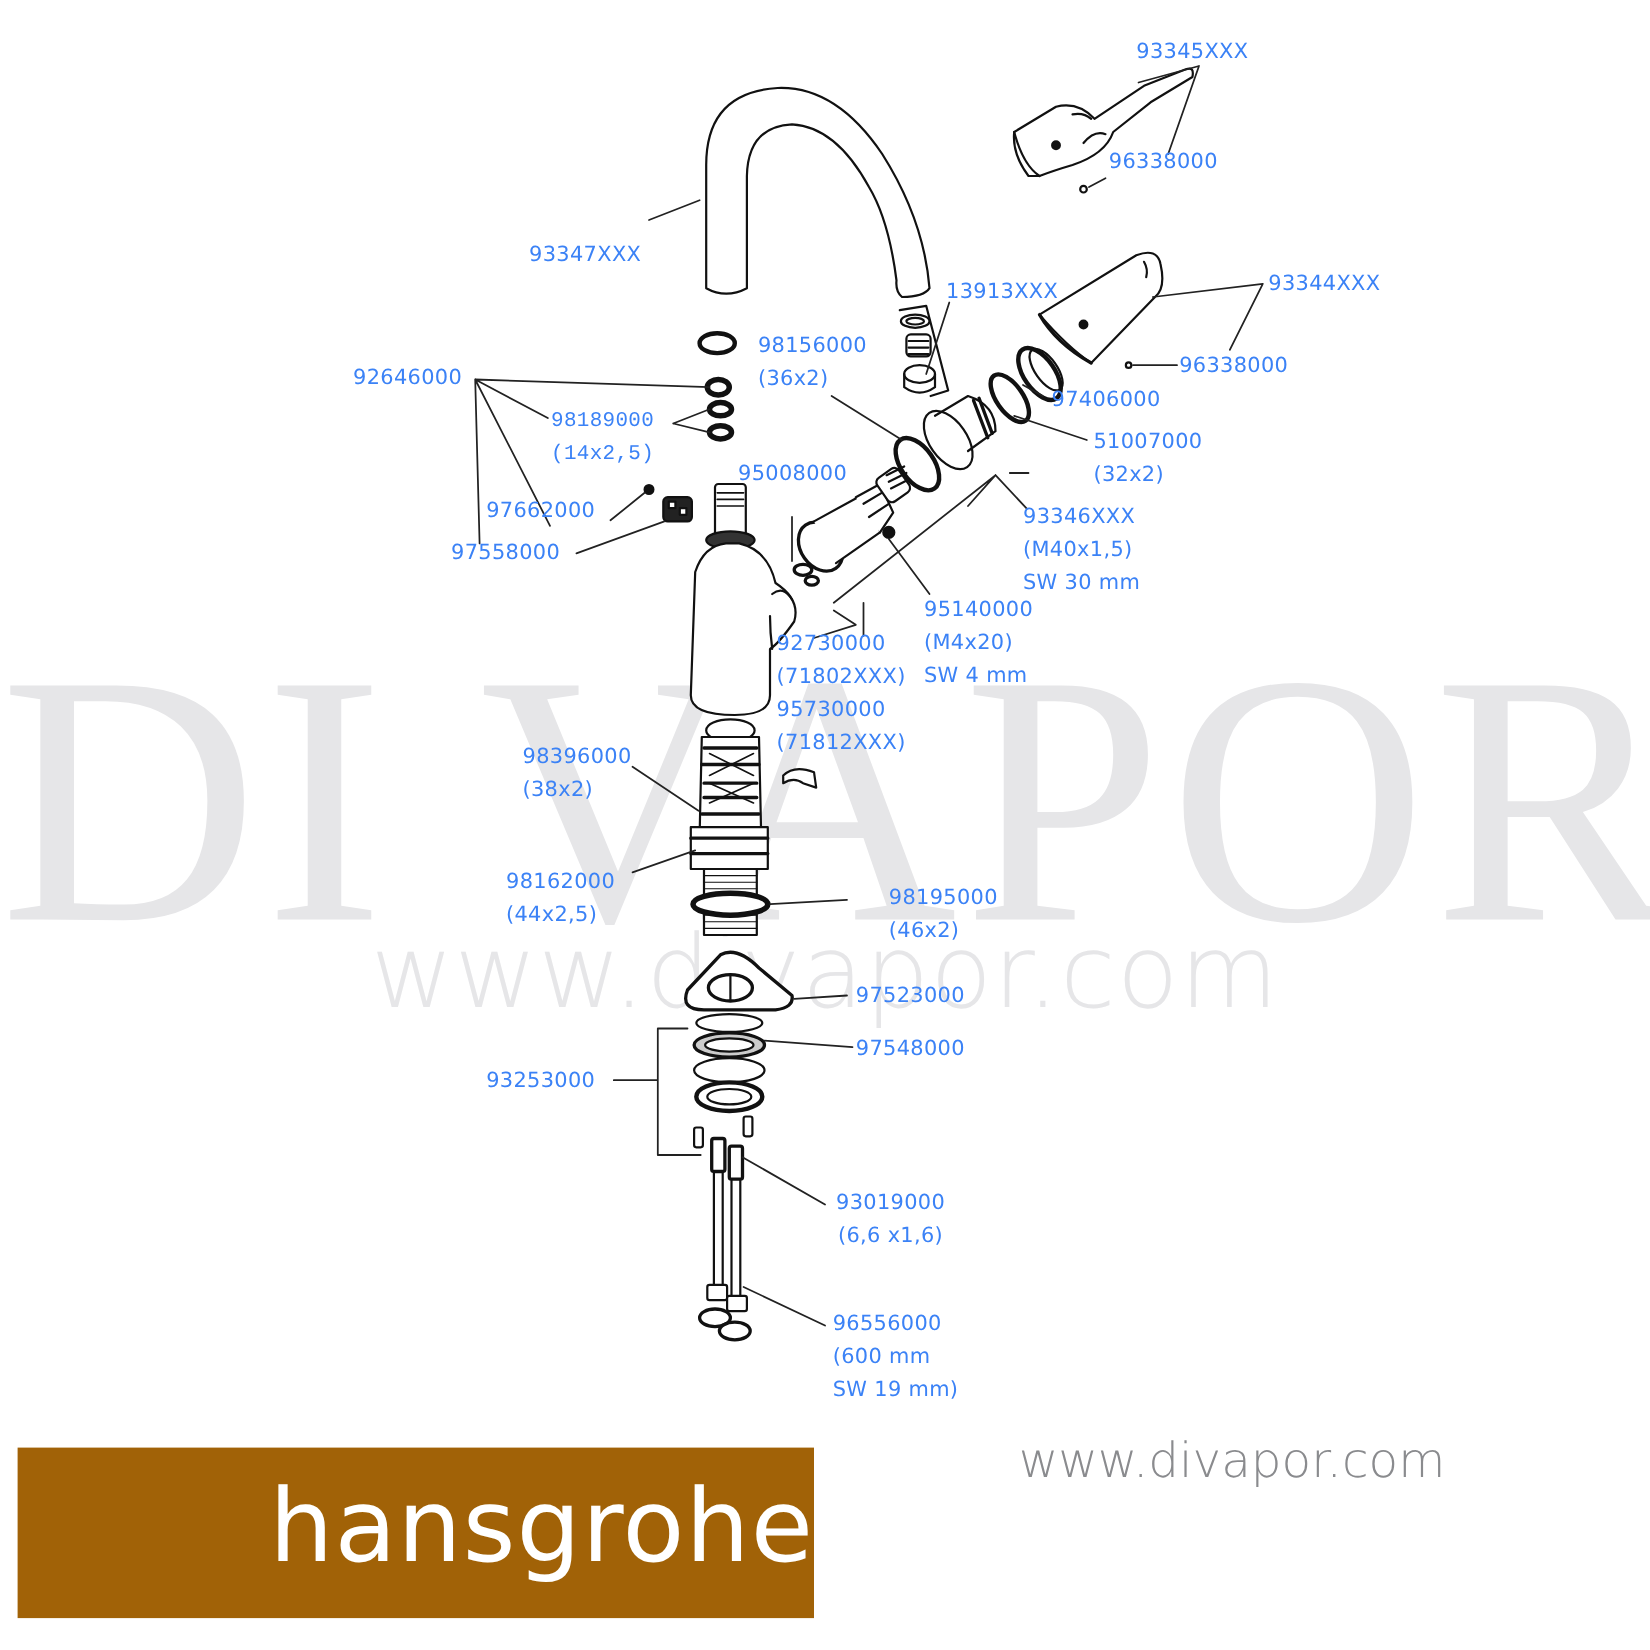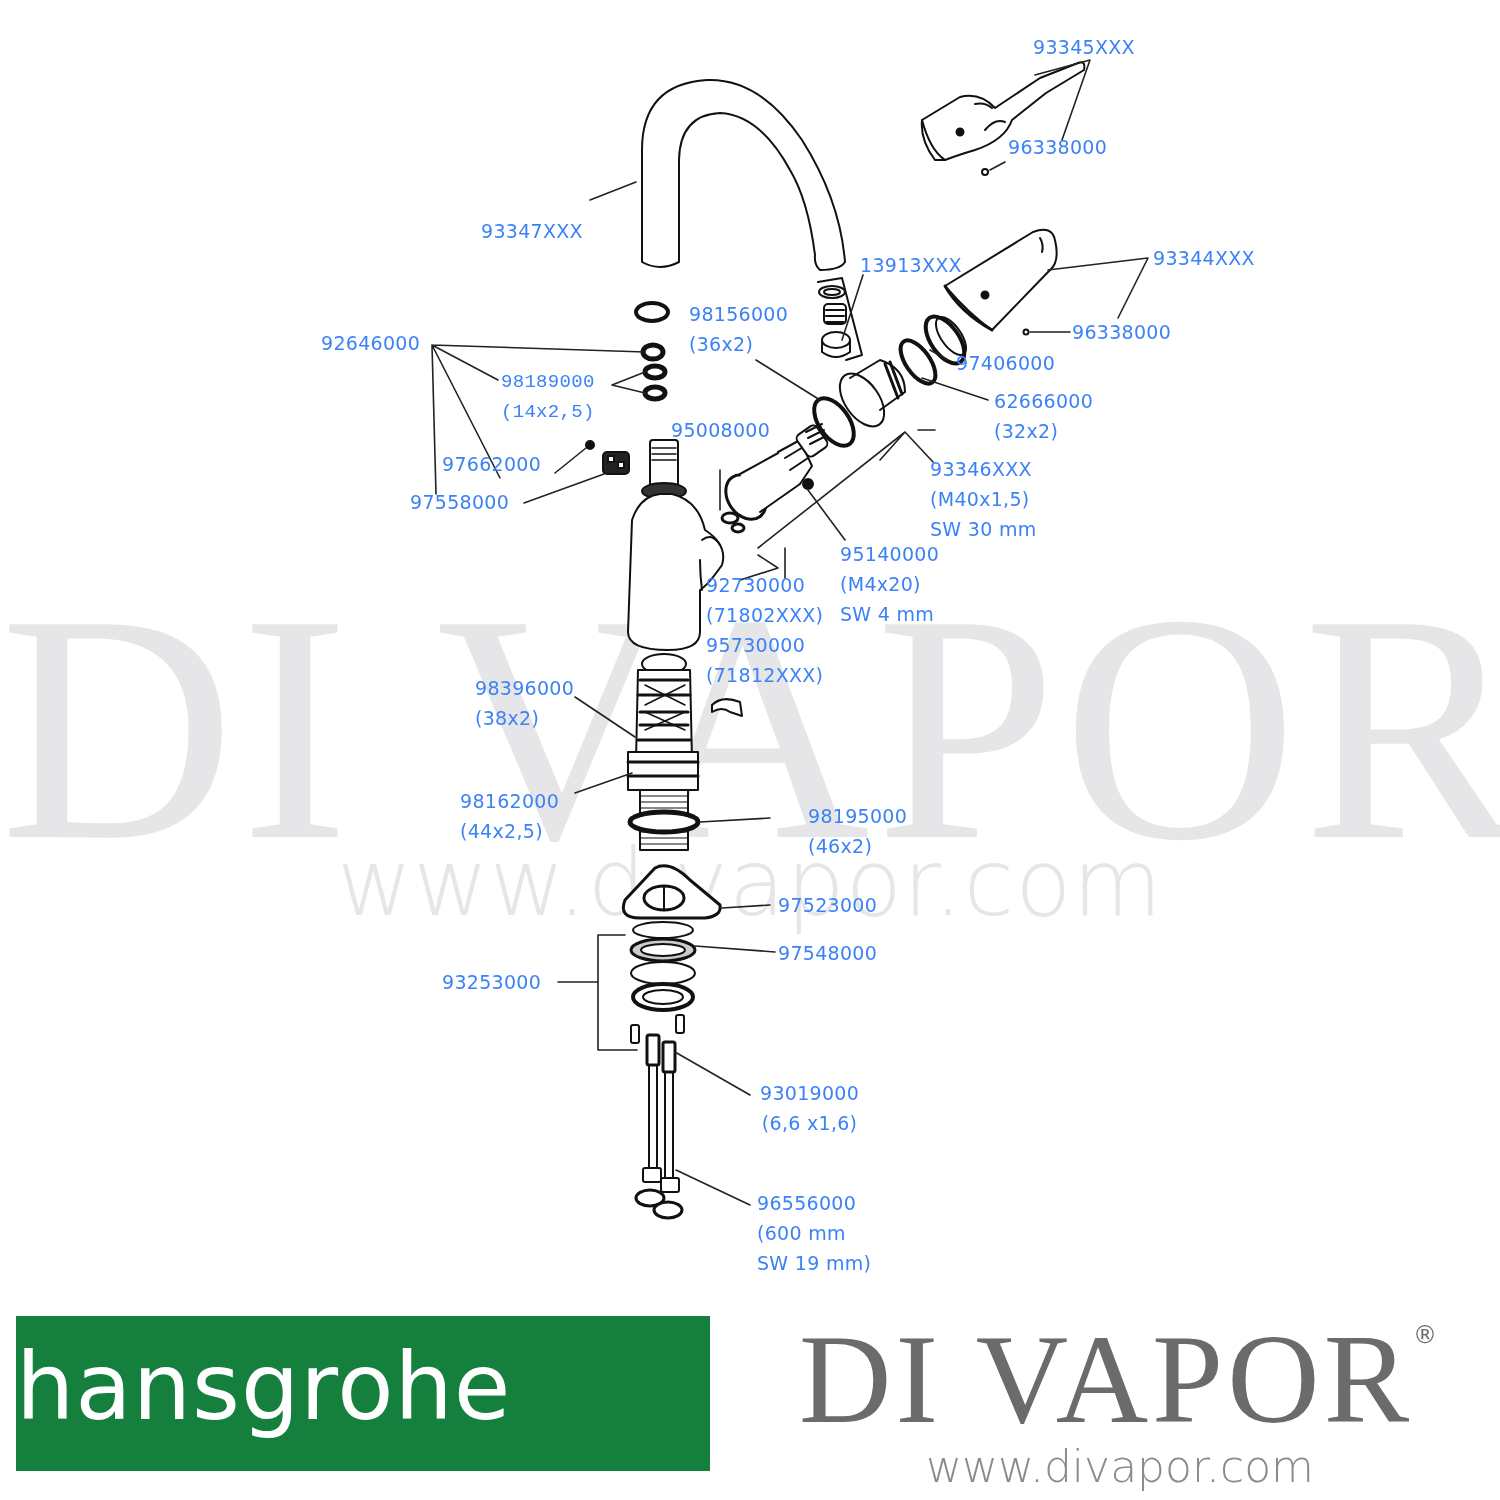--- a/index.html
+++ b/index.html
@@ -2,21 +2,21 @@
 <html><head>
 <meta charset="utf-8">
 <style>
   html, body { margin:0; padding:0; background:#ffffff; }
   body { width:1500px; height:1500px; position:relative; overflow:hidden; font-family:"DejaVu Sans", sans-serif; }
   .wm-big { position:absolute; left:0; top:565px; width:1500px; text-align:center; font-family:"Liberation Serif", serif; font-size:325px; line-height:1; color:#e6e6e8; letter-spacing:6px; white-space:nowrap; }
   .wm-url { position:absolute; left:0; top:838px; width:1500px; text-align:center; font-family:"DejaVu Sans", sans-serif; font-weight:200; font-size:92px; line-height:1; color:#e6e6e8; letter-spacing:1px; }
   svg.diagram { position:absolute; left:0; top:0; width:1500px; height:1300px; }
   .lbl { position:absolute; font-family:"DejaVu Sans", sans-serif; font-size:19px; line-height:30px; color:#3b82f6; white-space:nowrap; letter-spacing:0.3px; }
   .lbl span { display:block; }
-  .hg { position:absolute; left:16px; top:1316px; width:694px; height:155px; background:#15803d; display:flex; align-items:center; justify-content:flex-start; }
+  .hg { position:absolute; left:16px; top:1316px; width:694px; height:155px; background:#a16207; display:flex; align-items:center; justify-content:flex-end;padding-left:30px; }
   .hg span { color:#ffffff; font-family:"DejaVu Sans", sans-serif; font-size:92px; line-height:1; letter-spacing:1px; position:relative; top:-6px; }
   .dv { position:absolute; left:740px; top:1305px; width:760px; height:195px; text-align:center; }
   .dv .name { font-family:"Liberation Serif", serif; font-size:128px; line-height:1; color:#6b6b6d; letter-spacing:4px; margin-top:10px; white-space:nowrap; }
   .dv .name .reg { font-size:24px; vertical-align:top; position:relative; top:8px; font-family:"DejaVu Sans", sans-serif; }
   .dv .url { font-family:"DejaVu Sans", sans-serif; font-weight:200; font-size:44px; line-height:1; color:#8a8b8e; margin-top:2px; }
 </style>
 </head>
 <body>
 
 <div class="wm-big"><span>DI VAPOR</span></div>
@@ -192,21 +192,21 @@
     <span>92646000</span>
   </div>
 <div class="lbl" style="left:956px;top:348px;">
     <span>97406000</span>
   </div>
 <div class="lbl" style="left:501px;top:367px;font-family:Liberation Mono, monospace;">
     <span>98189000</span>
     <span>(14x2,5)</span>
   </div>
 <div class="lbl" style="left:994px;top:386px;">
-    <span>62666000</span>
+    <span>51007000</span>
     <span>(32x2)</span>
   </div>
 <div class="lbl" style="left:671px;top:415px;">
     <span>95008000</span>
   </div>
 <div class="lbl" style="left:442px;top:449px;">
     <span>97662000</span>
   </div>
 <div class="lbl" style="left:930px;top:454px;">
     <span>93346XXX</span>
@@ -255,15 +255,14 @@
 <div class="lbl" style="left:757px;top:1188px;">
     <span>96556000</span>
     <span>(600 mm</span>
     <span>SW 19 mm)</span>
   </div>
 
 <div class="hg">
     <span>hansgrohe</span>
   </div>
 <div class="dv">
-  <div class="name"><span>DI VAPOR</span><span class="reg">®</span></div>
   <div class="url">www.divapor.com</div>
 </div>
 
 </body></html>

